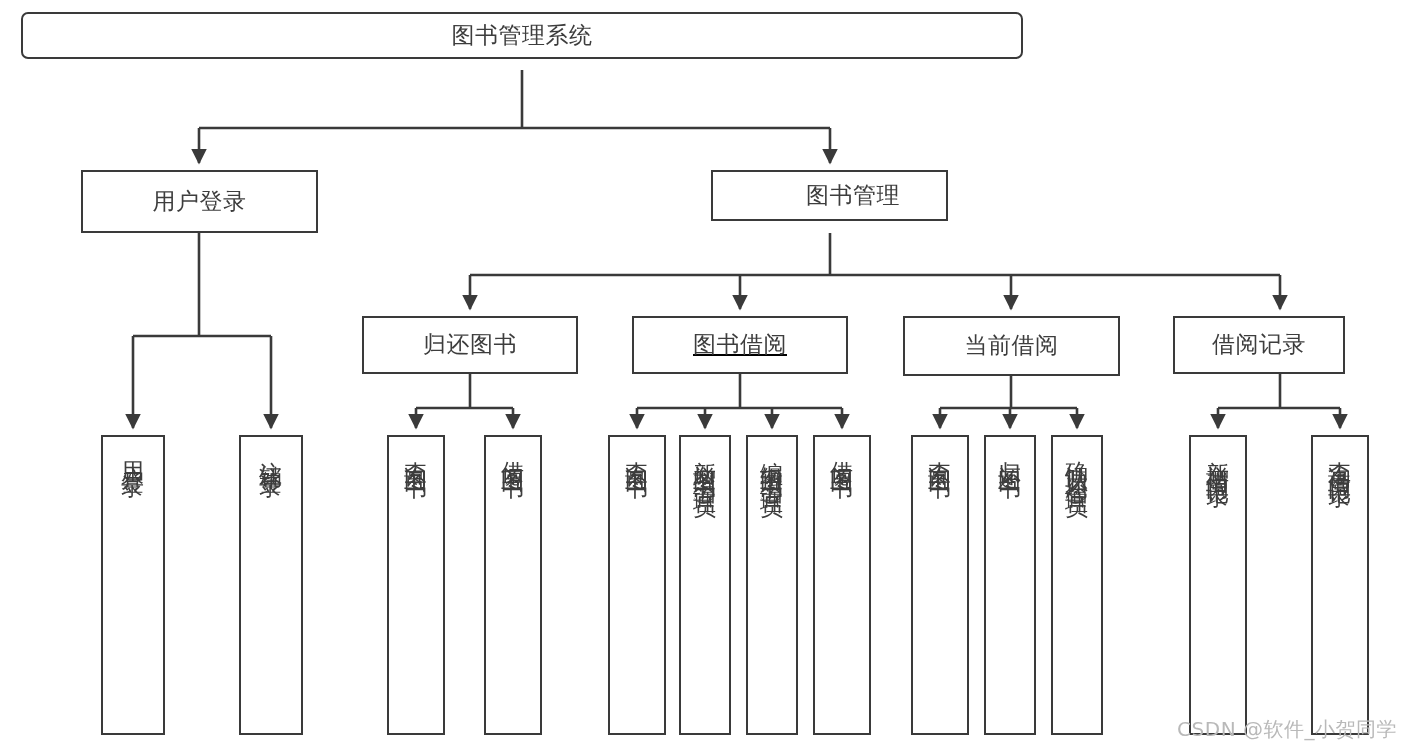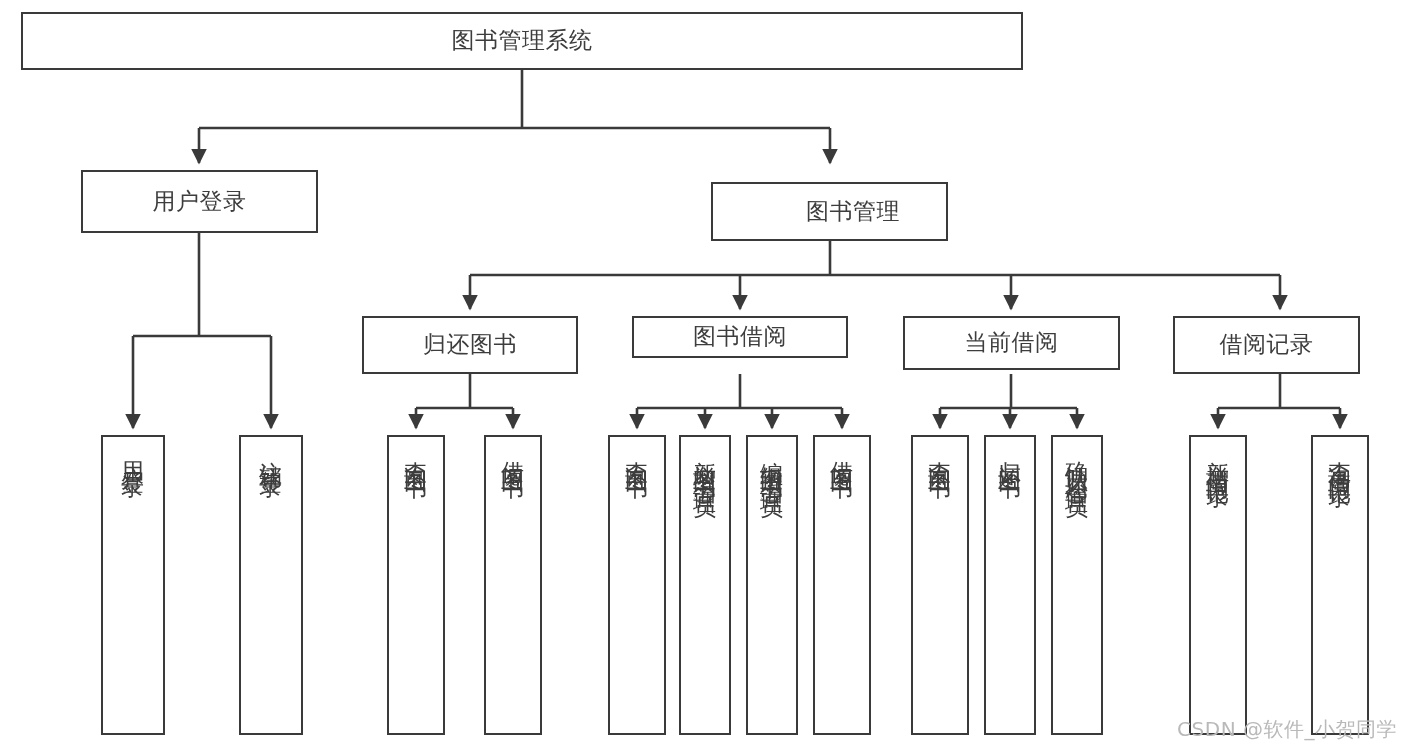--- a/index.html
+++ b/index.html
@@ -119,41 +119,41 @@
       <path d="M 1010 408 L 1010 428" marker-end="url(#arrow)"></path>
       <path d="M 1077 408 L 1077 428" marker-end="url(#arrow)"></path>
 
       <path d="M 1280 374 L 1280 408"></path>
       <path d="M 1218 408 L 1340 408"></path>
       <path d="M 1218 408 L 1218 428" marker-end="url(#arrow)"></path>
       <path d="M 1340 408 L 1340 428" marker-end="url(#arrow)"></path>
     </g>
   </svg>
 
-  <div class="node horiz" id="node-root" style="left: 21px; top: 12px; width: 1002px; height: 58px;">
+  <div class="node horiz" id="node-root" style="left: 21px; top: 12px; width: 1002px; height: 47px; border-radius: 7px;">
     <span class="node-label">图书管理系统</span>
   </div>
 
   <div class="node horiz" id="node-l2-0" style="left: 81px; top: 170px; width: 237px; height: 63px;">
     <span class="node-label">用户登录</span>
   </div>
-  <div class="node horiz" id="node-l2-1" style="left: 711px; top: 182px; width: 237px; height: 59px; padding-left: 47px;">
+  <div class="node horiz" id="node-l2-1" style="left: 711px; top: 170px; width: 237px; height: 51px; padding-left: 47px;">
     <span class="node-label">图书管理</span>
   </div>
 
   <div class="node horiz" id="node-l3-0" style="left: 362px; top: 316px; width: 216px; height: 58px;">
     <span class="node-label">归还图书</span>
   </div>
-  <div class="node horiz" id="node-l3-1" style="left: 632px; top: 316px; width: 216px; height: 42px;">
+  <div class="node horiz" id="node-l3-1" style="left: 632px; top: 316px; width: 216px; height: 58px; text-decoration: underline;">
     <span class="node-label">图书借阅</span>
   </div>
-  <div class="node horiz" id="node-l3-2" style="left: 903px; top: 316px; width: 217px; height: 54px;">
+  <div class="node horiz" id="node-l3-2" style="left: 903px; top: 316px; width: 217px; height: 60px;">
     <span class="node-label">当前借阅</span>
   </div>
-  <div class="node horiz" id="node-l3-3" style="left: 1173px; top: 316px; width: 187px; height: 58px; text-align: center;">
+  <div class="node horiz" id="node-l3-3" style="left: 1173px; top: 316px; width: 172px; height: 58px; text-align: center;">
     <span class="node-label">借阅记录</span>
   </div>
 
   <div class="node vert" id="node-leaf-0" style="left: 101px; top: 435px; width: 64px; height: 300px;">
     <span class="node-label">用户登录</span>
   </div>
   <div class="node vert" id="node-leaf-1" style="left: 239px; top: 435px; width: 64px; height: 300px;">
     <span class="node-label">注销登录</span>
   </div>
   <div class="node vert" id="node-leaf-2" style="left: 387px; top: 435px; width: 58px; height: 300px;">

